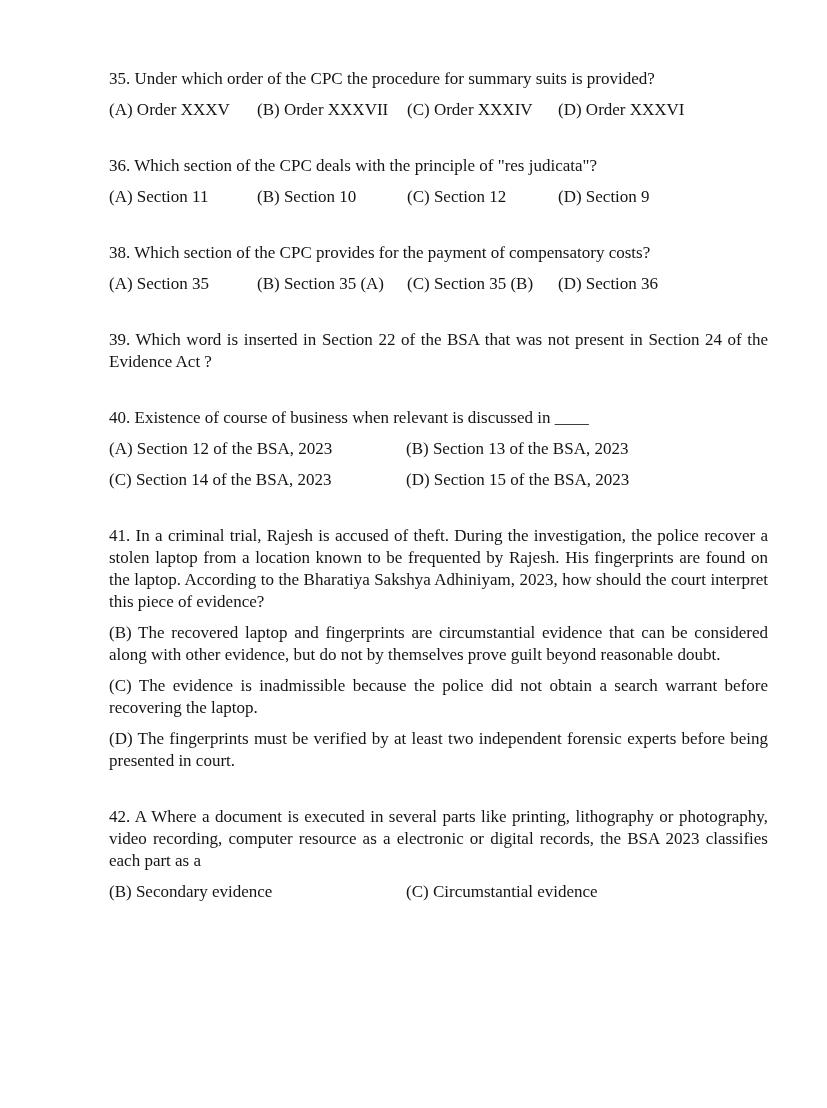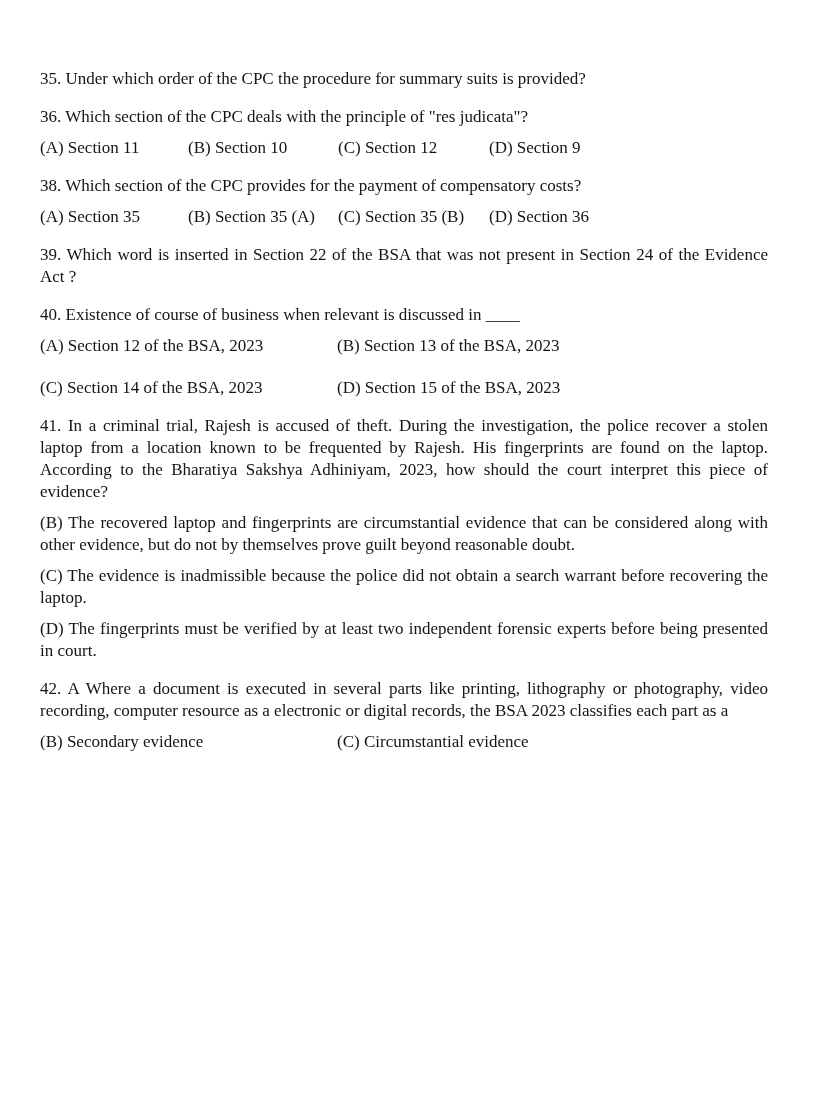--- a/index.html
+++ b/index.html
@@ -10,51 +10,57 @@
     color: #141414;
     font-family: "Liberation Serif", "DejaVu Serif", serif;
     font-size: 17px;
     line-height: 22px;
     overflow: hidden;
   }
   .page {
     box-sizing: border-box;
     width: 827px;
     height: 1108px;
-    padding: 68px 59px 20px 40px;
+    padding: 68px 59px 20px 109px;
   }
   .q { margin: 0; }
-  .q + .q { margin-top: 16px; }
+  .q + .q { margin-top: 34px; }
   .q-text {
     margin: 0 0 9px 0;
     text-align: justify;
   }
   .opts-4 {
     display: grid;
     grid-template-columns: 148px 150px 151px auto;
   }
   .opts-2 {
     display: grid;
     grid-template-columns: 297px auto;
-    row-gap: 20px;
+    row-gap: 9px;
   }
   .opt { white-space: nowrap; }
   .opt-par {
     margin: 0 0 9px 0;
     text-align: justify;
   }
   .opt-par:last-child { margin-bottom: 0; }
 </style>
 </head>
 <body>
 
 <div class="page">
 
   <section class="q">
     <p class="q-text">35. Under which order of the CPC the procedure for summary suits is provided?</p>
+    <div class="opts-4">
+      <span class="opt">(A) Order XXXV</span>
+      <span class="opt">(B) Order XXXVII</span>
+      <span class="opt">(C) Order XXXIV</span>
+      <span class="opt">(D) Order XXXVI</span>
+    </div>
   </section>
 
   <section class="q">
     <p class="q-text">36. Which section of the CPC deals with the principle of "res judicata"?</p>
     <div class="opts-4">
       <span class="opt">(A) Section 11</span>
       <span class="opt">(B) Section 10</span>
       <span class="opt">(C) Section 12</span>
       <span class="opt">(D) Section 9</span>
     </div>

